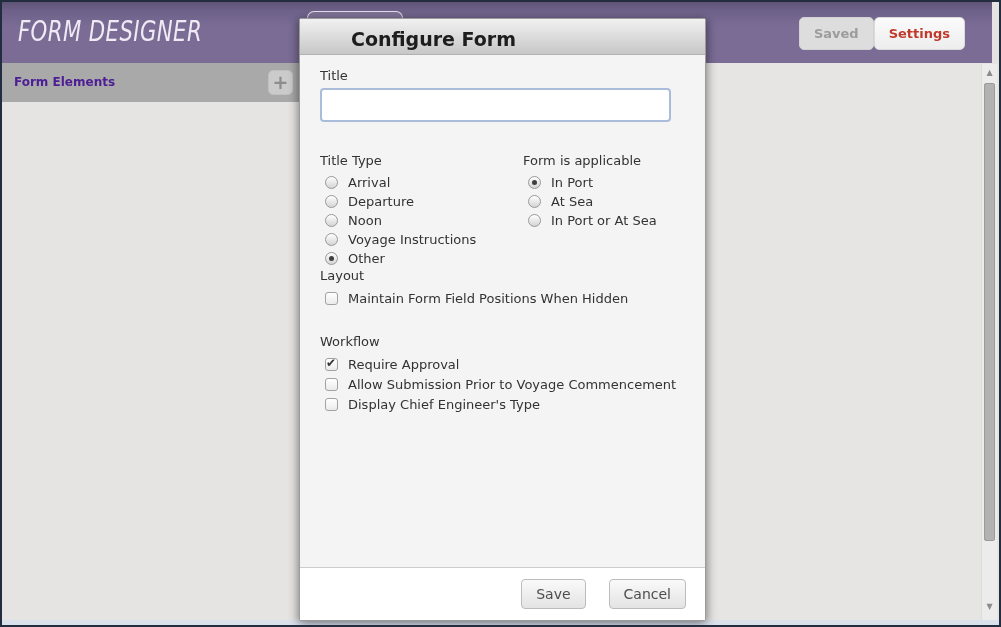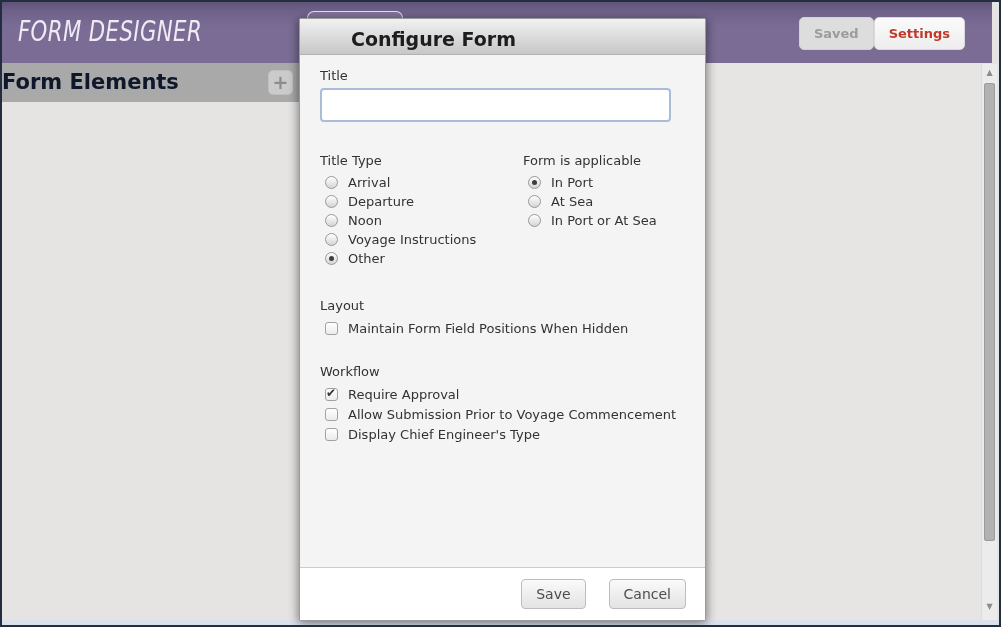--- a/index.html
+++ b/index.html
@@ -25,21 +25,21 @@
     border:1px solid transparent; cursor:pointer; font-family:"DejaVu Sans", sans-serif;
   }
   .btn-saved { background:#dddddd; color:#9c9c9c; border-color:#d2d2d2; }
   .btn-settings { background:linear-gradient(#fbfbfb,#ededed); color:#c0392b; border-color:#dadada; }
 
   
   .sidebar-header {
     position:absolute; top:61px; left:0; width:297px; height:39px; background:#a9a9a9;
   }
   .sidebar-title {
-    line-height:39px; color:#0f172a; font-weight:bold; font-size:21px;
+    line-height:39px; padding-left:12px; color:#4c1d95; font-weight:bold; font-size:12px;
   }
   .add-btn {
     position:absolute; right:6px; top:7px; width:25px; height:25px;
     background:#cbcbcb; border:1px solid #c0c0c0; border-radius:5px;
     color:#8d8d8d; font-size:19px; font-weight:bold; text-align:center; line-height:22px;
     cursor:pointer;
   }
   .sidebar-body { position:absolute; top:100px; left:0; width:297px; bottom:5px; background:#e5e4e3; }
 
   
@@ -103,21 +103,21 @@
   .checkbox {
     width:13px; height:13px; flex:none; border-radius:3px;
     border:1px solid #a2a2a2; background:linear-gradient(#ffffff,#ebebeb); position:relative;
   }
   .checkbox .check {
     display:none; position:absolute; left:0; top:-3px;
     font-size:12px; color:#333; font-style:normal;
   }
   .checkbox.checked .check { display:block; }
 
-  .section-layout { margin-top:30px; }
+  .section-layout { }
   .section-workflow { margin-top:26px; }
 
   .modal-footer {
     position:absolute; left:0; right:0; bottom:0; height:53px;
     background:#ffffff; border-top:1px solid #cccccc;
     display:flex; align-items:center; justify-content:flex-end; gap:23px; padding-right:19px;
   }
   .btn-dialog {
     background:linear-gradient(#fafafa,#e3e3e3); border:1px solid #bcbcbc; border-radius:4px;
     color:#4d4d4d; font-size:14px; padding:6px 14px; cursor:pointer;

